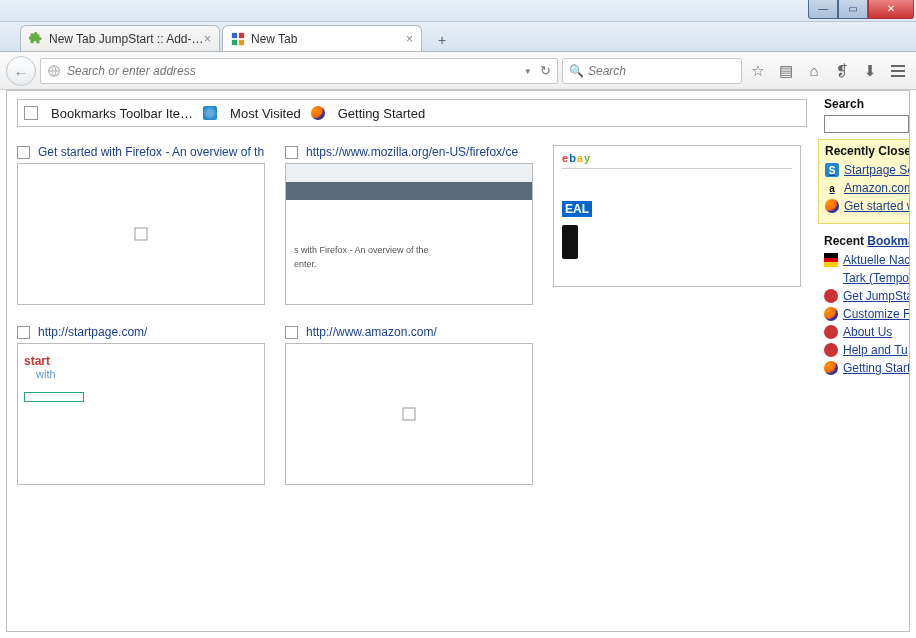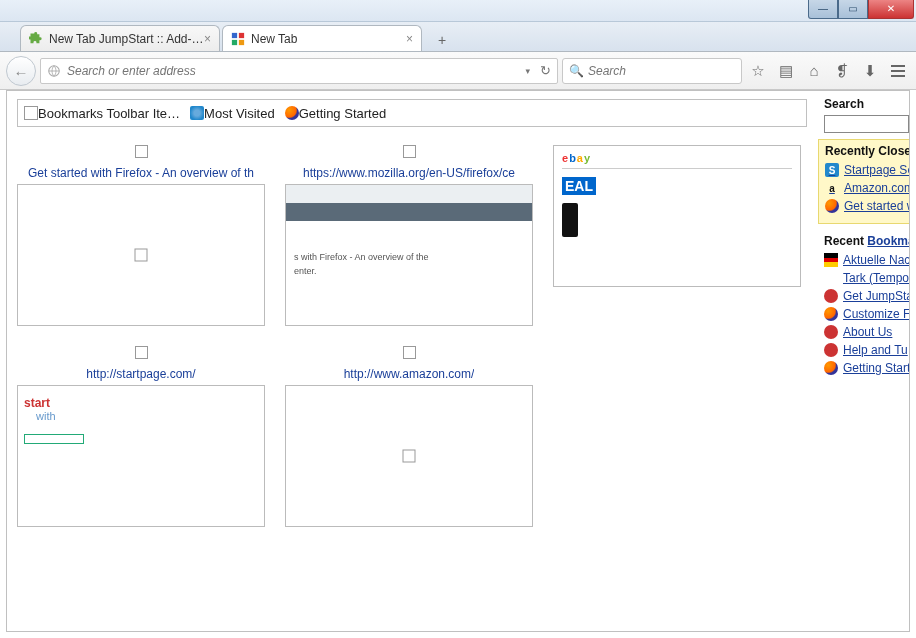--- a/index.html
+++ b/index.html
@@ -36,36 +36,36 @@
   .hamburger { display: flex; flex-direction: column; gap: 3px; }
   .hamburger span { width: 14px; height: 2px; background: #666; }
 
   
   .content { position: absolute; top: 90px; left: 0; right: 0; bottom: 4px; border: 1px solid #c0c0c0; margin: 0 6px 2px 6px; background: #fff; display: flex; }
   .main-col { flex: 1; padding: 8px 10px; overflow: hidden; }
   .side-col { width: 92px; border-left: 1px solid #fff; overflow: hidden; font-size: 12px; }
 
   
   .bm-bar { height: 28px; border: 1px solid #c0c0c0; display: flex; align-items: center; padding: 0 6px; gap: 10px; font-size: 13px; }
-  .bm-item { display: flex; align-items: center; gap: 0; color: #222; white-space: nowrap; }
+  .bm-item { display: flex; align-items: center; gap: 13px; color: #222; white-space: nowrap; }
   .bm-icon { width: 14px; height: 14px; border: 1px solid #999; background: #fff; }
   .bm-icon.mv { background: radial-gradient(circle,#6ad 30%,#28c 70%); border: none; border-radius: 2px; }
   .bm-icon.ff { background: radial-gradient(circle at 30% 30%, #f90 0%, #f60 50%, #339 60%); border: none; border-radius: 50%; }
 
   
   .tiles { display: flex; flex-wrap: wrap; gap: 20px; margin-top: 18px; }
   .tile { width: 248px; }
-  .tile-header { display: flex; align-items: center; gap: 8px; margin-bottom: 4px; flex-direction: column; }
+  .tile-header { display: flex; align-items: center; gap: 8px; margin-bottom: 4px; }
   .tile-check { width: 13px; height: 13px; border: 1px solid #999; background: #fff; flex-shrink: 0; }
   .tile-link { color: #1a3f99; font-size: 12px; overflow: hidden; white-space: nowrap; text-overflow: clip; }
   .tile-thumb { width: 248px; height: 142px; border: 1px solid #bbb; background: #fff; position: relative; overflow: hidden; }
   .tile-thumb .placeholder-sq { width: 13px; height: 13px; border: 1px solid #999; position: absolute; top: 50%; left: 50%; transform: translate(-50%,-50%); }
   .thumb-mozilla { background: linear-gradient(#ebeff2 0 20px,#fff 20px); }
   .thumb-mozilla .bar { height: 18px; background:#5a6a78; margin-top:18px;}
-  .thumb-mozilla .txt { font-size:9px; color:#555; padding:30px 8px 0 8px; line-height:1.5;}
+  .thumb-mozilla .txt { font-size:9px; color:#555; padding:30px 8px 0 8px; line-height:1.5;margin-top:14px;}
   .thumb-ebay { padding:6px 8px; font-size:8px;}
   .thumb-ebay .logo { display:flex; gap:1px; font-weight:bold; font-size:11px;}
   .thumb-ebay .nav { height:1px; background:#ccc; margin:4px 0;}
   .thumb-ebay .deals { display:flex; gap:10px; margin-top:8px;}
   .thumb-ebay .bigtxt{ font-weight:bold; font-size:12px; color:#111;}
   .thumb-ebay .phone { width:16px; height:34px; background:#111; border-radius:2px;}
   .thumb-sp { padding: 10px 6px; font-size: 9px; }
   .thumb-sp .logo1 { color:#c33; font-weight:bold; font-size:12px;}
   .thumb-sp .logo2 { color:#69c; font-size:11px; margin-left:12px;}
   .thumb-sp .box { border:1px solid #2a7; width:60px; height:10px; margin-top:12px;}
@@ -198,21 +198,21 @@
         <div class="tile-thumb thumb-ebay">
           <div class="logo">
               <span style="color:#e33">e</span>
               <span style="color:#06c">b</span>
               <span style="color:#fa0">a</span>
               <span style="color:#7b3">y</span>
             </div>
           <div class="nav"></div>
           <div class="deals">
             <div>
-              <div style="background:#06c;color:#fff;padding:1px 3px;font-weight:bold;font-size:14px;">EAL</div>
+              <div style="background:#06c;color:#fff;padding:1px 3px;font-weight:bold;font-size:12px;margin-top:24px;">EAL</div>
               <div class="phone" style="margin-top:8px;"></div>
             </div>
           </div>
         </div>
       </div>
 
       <div class="tile">
         <div class="tile-header">
           <span class="tile-check"></span>
           <span class="tile-link">http://startpage.com/</span>

